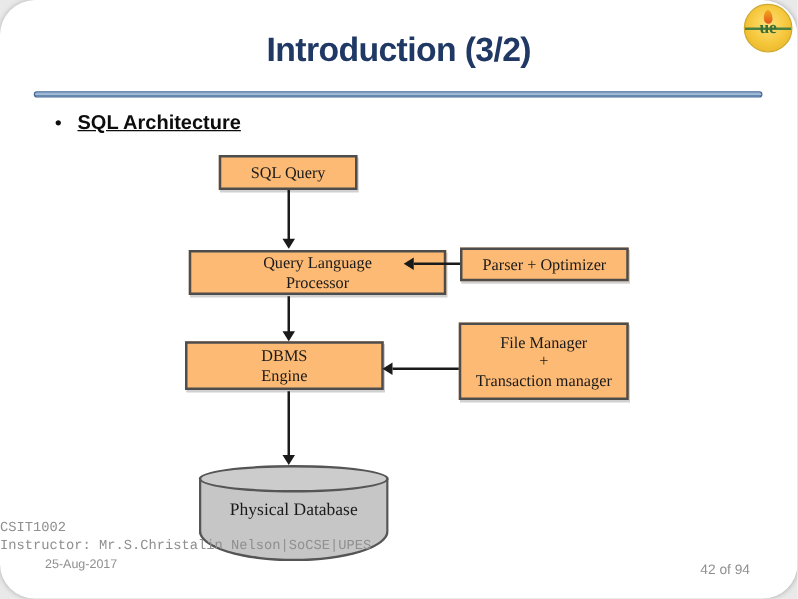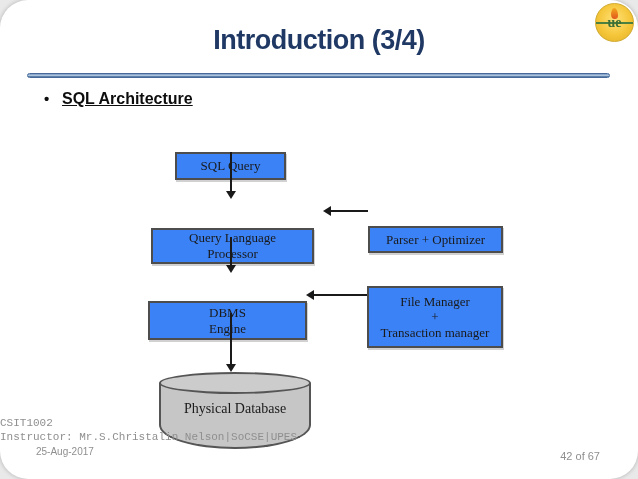--- a/index.html
+++ b/index.html
@@ -42,28 +42,28 @@
     transform:rotate(-3deg);
   }
   .logo-text {
     position:absolute; top:11px; left:0; width:100%; text-align:center;
     font-family:"Liberation Serif", serif; font-size:14px; font-weight:bold;
     color:#3d6e35; letter-spacing:0px;
   }
 
   
   .dbox {
-    position:absolute; background:#3b82f6; border:2px solid #4d4d4d;
+    position:absolute; background:#fdba74; border:2px solid #4d4d4d;
     box-sizing:border-box; display:flex; flex-direction:column;
     justify-content:center; align-items:center; text-align:center;
     font-family:"Liberation Serif", serif; font-size:13px; color:#1a1a1a;
-    line-height:1.2; box-shadow:1px 2px 0 rgba(0,0,0,.18);margin-top:28px;
+    line-height:1.2; box-shadow:1px 2px 0 rgba(0,0,0,.18);
   }
   #box-sql    { left:175px; top:124px; width:111px; height:28px; }
-  #box-qlp    { left:151px; top:200px; width:163px; height:36px; }
+  #box-qlp    { left:151px; top:200px; width:206px; height:36px; }
   #box-parser { left:368px; top:198px; width:135px; height:27px; }
   #box-dbms   { left:148px; top:273px; width:159px; height:39px; }
   #box-file   { left:367px; top:258px; width:136px; height:62px; }
 
   .cylinder { position:absolute; left:159px; top:372px; width:152px; height:77px; }
   .cyl-body {
     position:absolute; top:11px; left:0; width:100%; height:66px;
     background:#c6c6c6; border:2px solid #555; border-top:none;
     border-bottom-left-radius:50% 24px; border-bottom-right-radius:50% 24px;
     box-sizing:border-box;
@@ -111,21 +111,21 @@
 <body>
 
 <div class="slide">
 
   <div class="logo">
     <span class="logo-flame"></span>
     <span class="logo-band"></span>
     <span class="logo-text">ue</span>
   </div>
 
-  <div class="page-title">Introduction (3/4)</div>
+  <div class="page-title">Introduction (3/2)</div>
   <div class="divider"></div>
 
   <div class="bullet-line">
     <span class="bullet-dot">•</span><span>SQL Architecture</span>
   </div>
 
   <div class="dbox" id="box-sql">
     <div>SQL Query</div>
   </div>
 
@@ -168,15 +168,15 @@
   <div class="arrow-head-left" id="a4-head"></div>
 
   <div class="arrow-line-v" id="a5-line"></div>
   <div class="arrow-head-down" id="a5-head"></div>
 
   <div class="footer-date">25-Aug-2017</div>
   <div class="footer-center">
     <div>CSIT1002</div>
     <div>Instructor: Mr.S.Christalin Nelson|SoCSE|UPES</div>
   </div>
-  <div class="footer-page">42 of 67</div>
+  <div class="footer-page">42 of 94</div>
 
 </div>
 
 </body></html>

